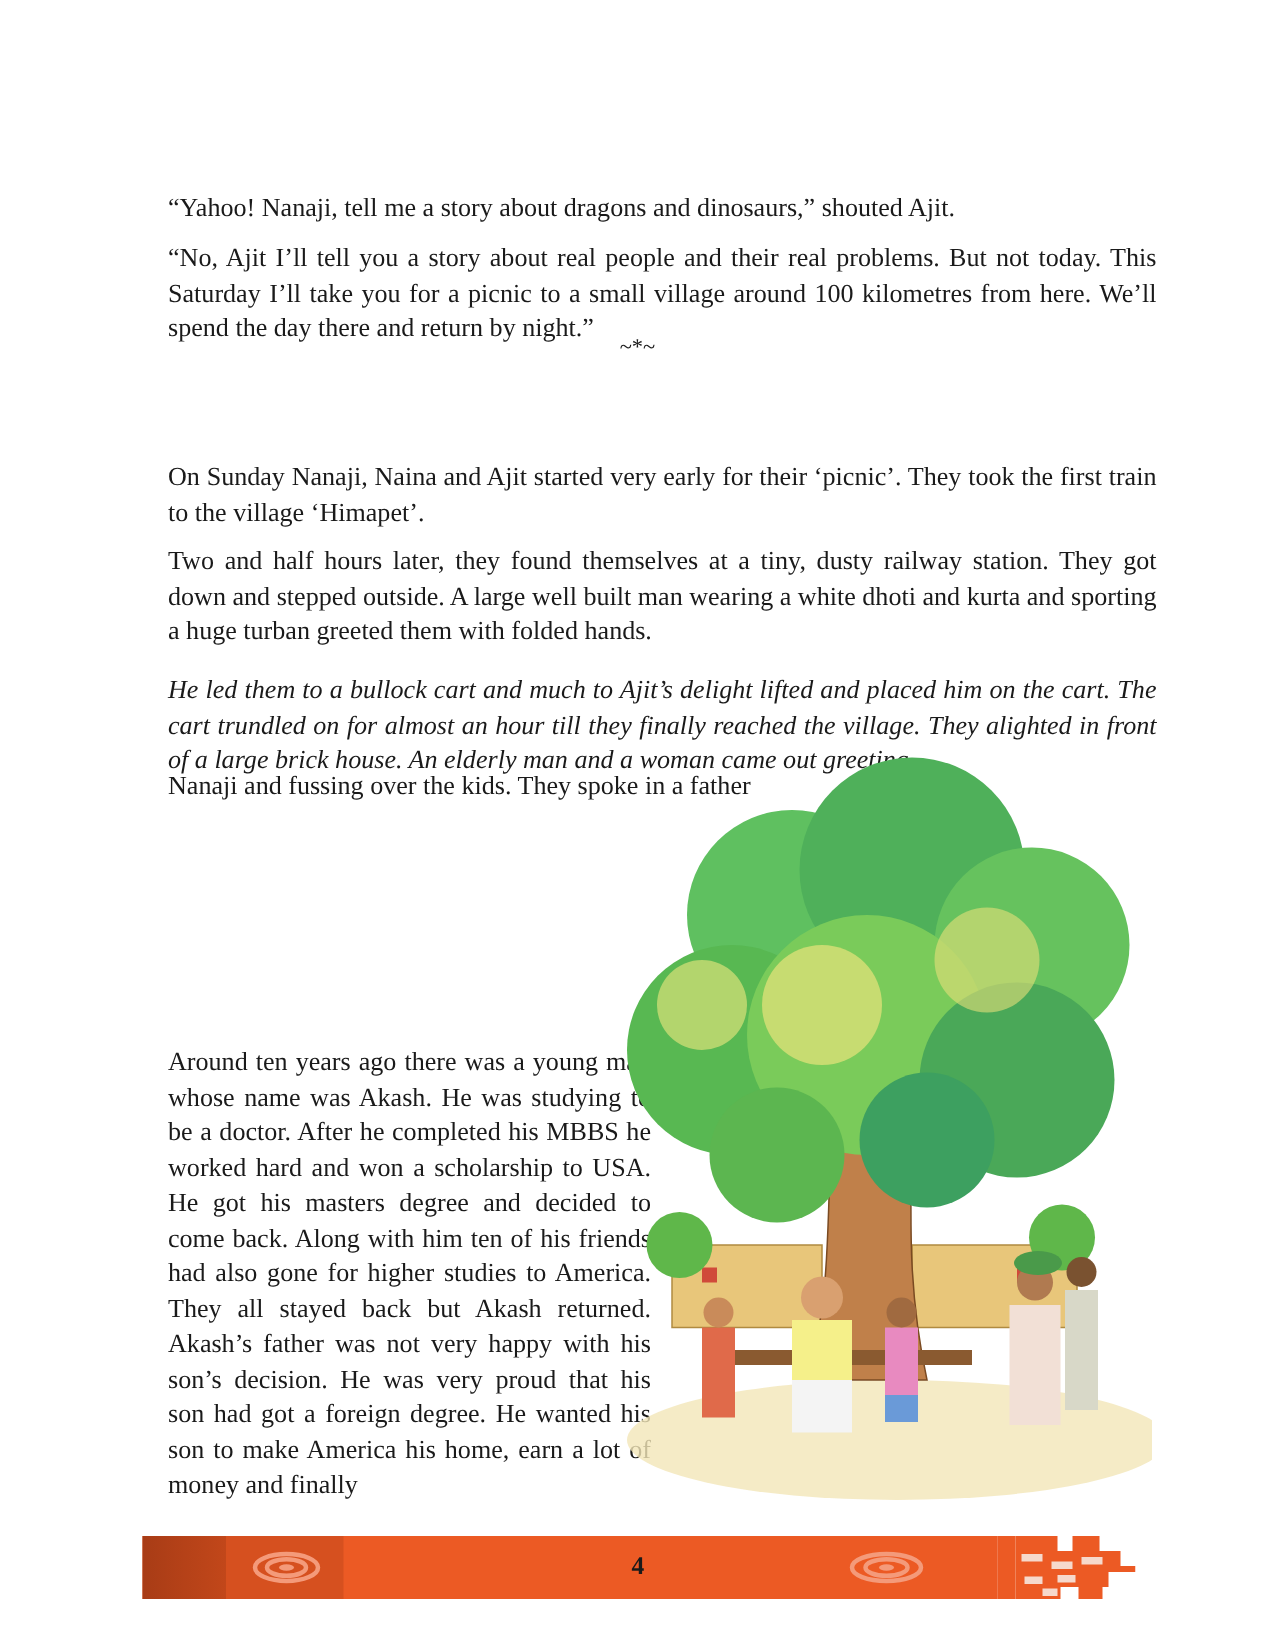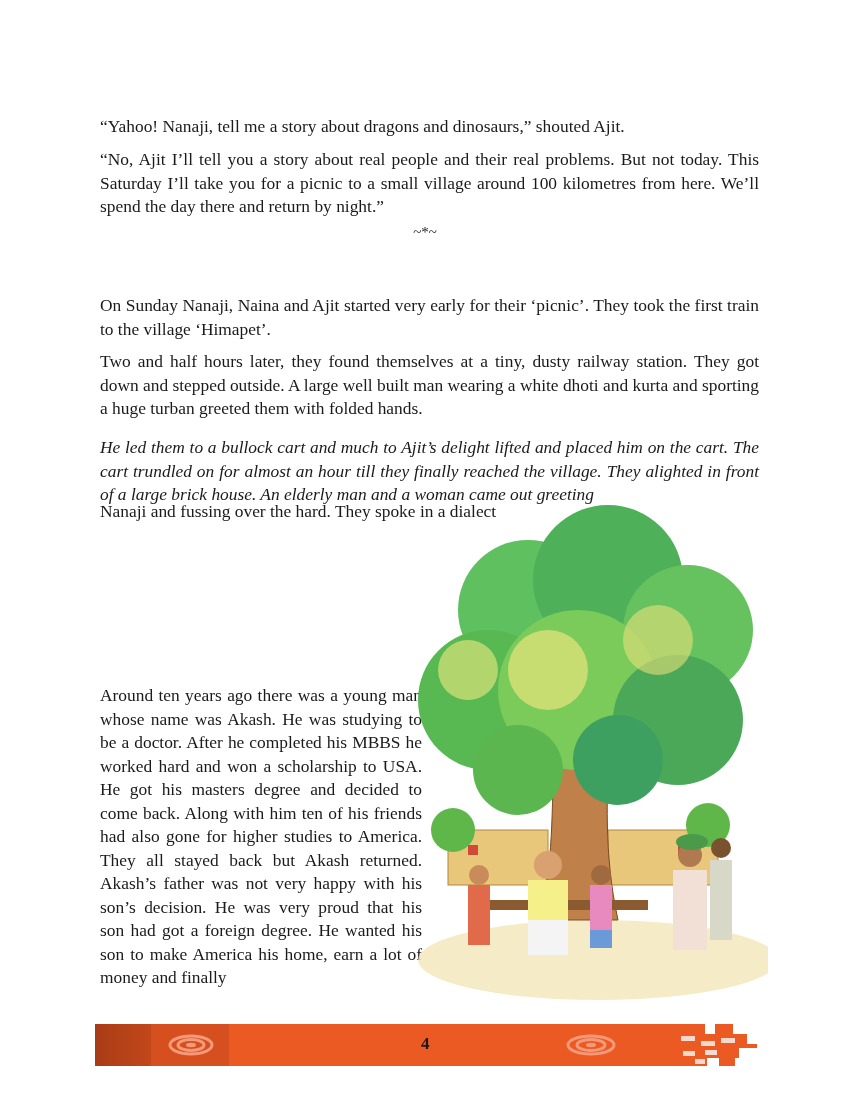--- a/index.html
+++ b/index.html
@@ -1,19 +1,19 @@
 <!DOCTYPE html>
 <html><head>
   <meta charset="utf-8">
   <style>
     html, body { margin: 0; padding: 0; background: #ffffff; }
     body { width: 850px; height: 1100px; position: relative; overflow: hidden;
            font-family: "Liberation Serif", "DejaVu Serif", serif; color: #1a1a1a; }
     .page { position: absolute; left: 0; top: 0; width: 850px; height: 1100px; }
-    .para { position: absolute; left: 96px; margin: 4px; font-size: 17.4px; line-height: 23.5px; text-align: justify; }
+    .para { position: absolute; left: 96px; margin: 16px; font-size: 17.4px; line-height: 23.5px; text-align: justify; }
     .full { width: 659px; }
     .narrow { width: 322px; }
     .narrow2 { width: 350px; }
     .sep { position: absolute; left: 400px; top: 224px; width: 50px; text-align: center; font-size: 15px; }
     .illustration { position: absolute; left: 408px; top: 500px; width: 360px; height: 500px; }
     .footer { position: absolute; left: 95px; top: 1024px; width: 660px; height: 42px; background: #ec5a24; }
     .footer .left-dark { position: absolute; left: 0; top: 0; width: 56px; height: 42px; background: linear-gradient(90deg, #a83c16, #c2471a); }
     .footer .left-mid { position: absolute; left: 56px; top: 0; width: 78px; height: 42px; background: #d6501f; }
     .footer .page-num { position: absolute; left: 326px; top: 10px; font-weight: bold; font-size: 17px; color: #1a1a1a; font-family: "Liberation Serif", serif; }
     .swirl { position: absolute; }
@@ -24,21 +24,21 @@
 
 <div class="page">
 
   <p class="para full" style="top:111px;">“Yahoo! Nanaji, tell me a story about dragons and dinosaurs,” shouted Ajit.</p>
   <p class="para full" style="top:144px;">“No, Ajit I’ll tell you a story about real people and their real problems. But not today. This Saturday I’ll take you for a picnic to a small village around 100 kilometres from here. We’ll spend the day there and return by night.”</p>
   <div class="sep">~*~</div>
 
   <p class="para full" style="top:346px;">Two and half hours later, they found themselves at a tiny, dusty railway station. They got down and stepped outside. A large well built man wearing a white dhoti and kurta and sporting a huge turban greeted them with folded hands.</p>
   <p class="para full" style="top:290px;">On Sunday Nanaji, Naina and Ajit started very early for their ‘picnic’. They took the first train to the village ‘Himapet’.</p>
   <p class="para full" style="top:432px;font-style:italic;">He led them to a bullock cart and much to Ajit’s delight lifted and placed him on the cart. The cart trundled on for almost an hour till they finally reached the village. They alighted in front of a large brick house. An elderly man and a woman came out greeting</p>
-  <p class="para" style="top:496px; width:440px; text-align:left;">Nanaji and fussing over the hard. They spoke in a dialect</p>
+  <p class="para" style="top:496px; width:440px; text-align:left;">Nanaji and fussing over the kids. They spoke in a father</p>
 
   <p class="para narrow" style="top:680px;">Around ten years ago there was a young man whose name was Akash. He was studying to be a doctor. After he completed his MBBS he worked hard and won a scholarship to USA. He got his masters degree and decided to come back. Along with him ten of his friends had also gone for higher studies to America. They all stayed back but Akash returned. Akash’s father was not very happy with his son’s decision. He was very proud that his son had got a foreign degree. He wanted his son to make America his home, earn a lot of money and finally</p>
 
   <svg class="illustration" viewBox="0 0 360 500">
 
     <ellipse cx="190" cy="460" rx="180" ry="40" fill="#f3e6b8" opacity="0.8"></ellipse>
 
     <rect x="40" y="330" width="100" height="55" fill="#e8c67a" stroke="#b08a40"></rect>
     <rect x="200" y="330" width="110" height="55" fill="#e8c67a" stroke="#b08a40"></rect>
     <rect x="60" y="345" width="10" height="10" fill="#d04a3a"></rect>

